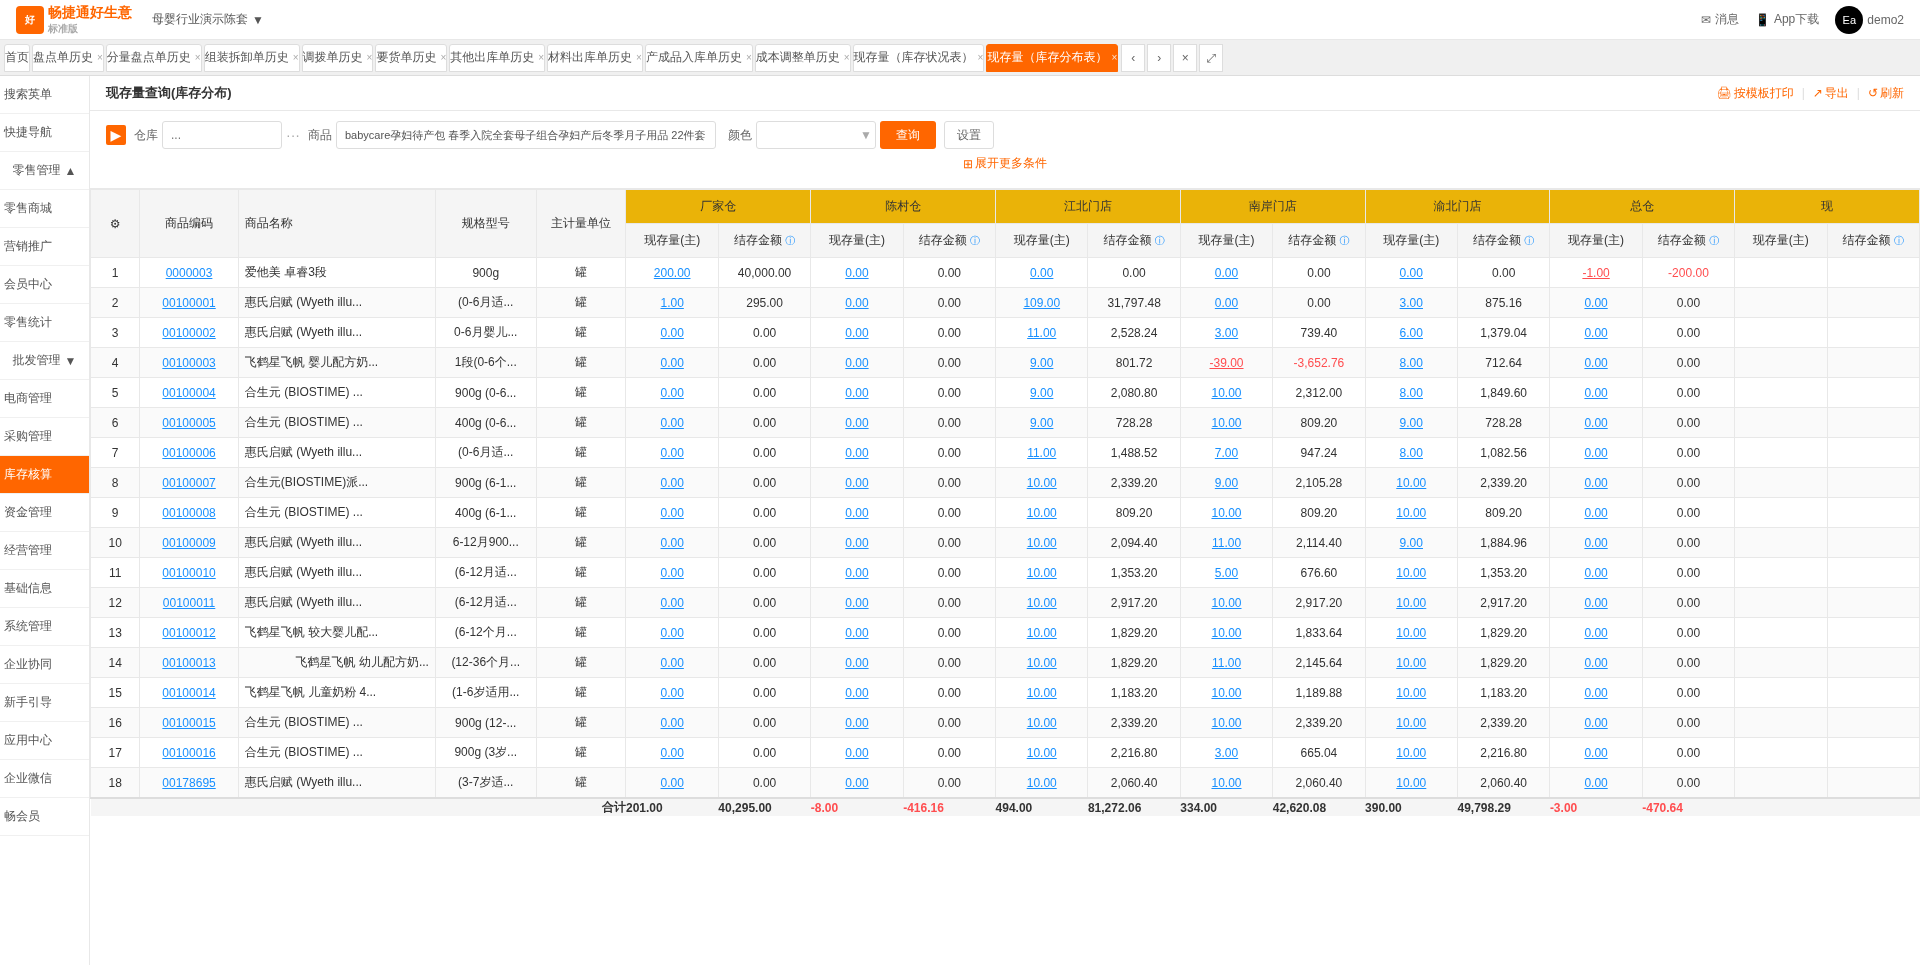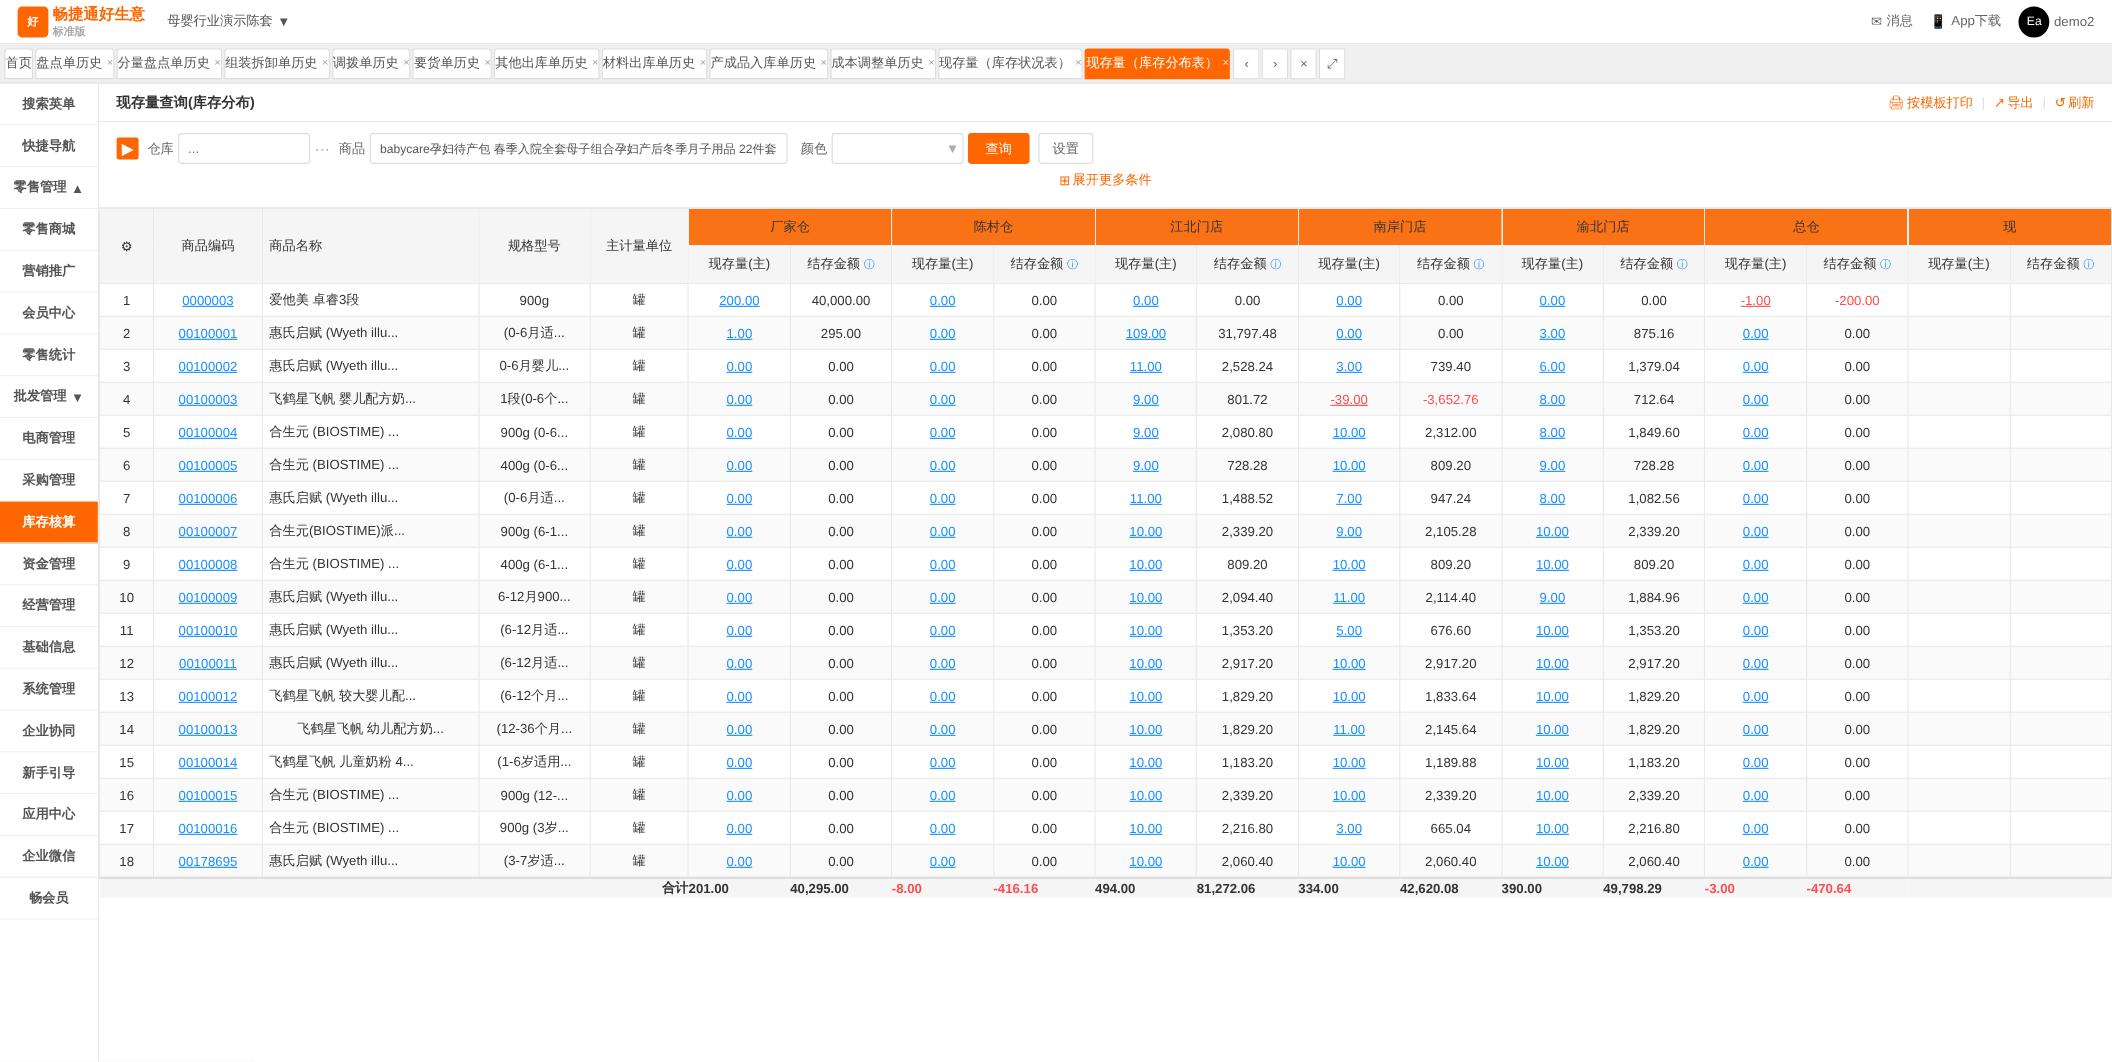--- a/index.html
+++ b/index.html
@@ -23,21 +23,21 @@
     .tab-item .tab-close { color: #aaa; font-size: 10px; cursor: pointer; }
     .tab-item.active .tab-close { color: rgba(255,255,255,0.8); }
     .tab-nav-btn { width: 24px; height: 28px; background: #fff; border: 1px solid #ddd; display: flex; align-items: center; justify-content: center; cursor: pointer; font-size: 12px; color: #666; flex-shrink: 0; margin: 0 1px; }
 
     
     .main-layout { display: flex; height: calc(965px - 40px - 36px); }
 
     
     .sidebar { width: 90px; background: #fff; border-right: 1px solid #e8e8e8; display: flex; flex-direction: column; overflow-y: auto; }
     .sidebar::-webkit-scrollbar { width: 4px; }
-    .sidebar-item { padding: 10px 4px; text-align: center; cursor: pointer; font-size: 12px; color: #555; border-bottom: 1px solid #f0f0f0; font-weight: bold; }
+    .sidebar-item { padding: 10px 4px; cursor: pointer; font-size: 12px; color: #555; border-bottom: 1px solid #f0f0f0; }
     .sidebar-item.active { background: #ff6600; color: white; }
     .sidebar-item.has-arrow { display: flex; align-items: center; justify-content: center; gap: 4px; }
 
     
     .content-area { flex: 1; overflow: hidden; display: flex; flex-direction: column; }
 
     
     .page-header { padding: 8px 16px; background: #fff; border-bottom: 1px solid #e8e8e8; display: flex; align-items: center; justify-content: space-between; }
     .page-title { font-size: 13px; font-weight: bold; color: #333; }
     .page-header-actions { display: flex; align-items: center; gap: 8px; font-size: 12px; color: #ff6600; }
@@ -54,21 +54,21 @@
     .filter-expand { color: #ff6600; cursor: pointer; display: flex; align-items: center; gap: 2px; font-size: 12px; }
     .btn-query { height: 28px; padding: 0 16px; background: #ff6600; color: white; border: none; border-radius: 3px; cursor: pointer; font-size: 12px; }
     .btn-setting { height: 28px; padding: 0 12px; background: white; color: #666; border: 1px solid #ddd; border-radius: 3px; cursor: pointer; font-size: 12px; }
     .filter-dots { color: #aaa; font-size: 14px; cursor: pointer; }
     .filter-more { display: flex; align-items: center; justify-content: center; padding: 6px 0; }
 
     
     .table-container { flex: 1; overflow: auto; background: #fff; }
     .data-table { width: 100%; border-collapse: collapse; font-size: 12px; }
     .data-table thead th { background: #f5f5f5; padding: 8px 6px; text-align: center; border: 1px solid #e8e8e8; font-weight: 500; color: #333; white-space: nowrap; position: sticky; top: 0; z-index: 2; }
-    .data-table thead th.group-header { background: #f97316; }
+    .data-table thead th.group-header { background: #eab308; }
     .data-table tbody td { padding: 6px; text-align: center; border: 1px solid #e8e8e8; color: #333; white-space: nowrap; }
     .data-table .num-link { color: #1890ff; text-decoration: underline; cursor: pointer; }
     .data-table .num-red { color: #ff4d4f; }
     .footer-row td { background: #f5f5f5 !important; font-weight: bold; border-top: 2px solid #ddd; }
     .col-no { width: 40px; }
     .col-code { width: 80px; }
     .col-name { width: 160px; text-align: left !important; }
     .col-spec { width: 80px; }
     .col-unit { width: 60px; }
     .col-num { width: 75px; }
@@ -505,21 +505,21 @@
       <td class="num-link ">10.00</td>
       <td class="">1,829.20</td>
       <td class="num-link ">0.00</td>
       <td class="">0.00</td>
       <td></td>
       <td></td>
     </tr>
             <tr style="background: rgb(250, 250, 250);">
       <td>14</td>
       <td class="num-link">00100013</td>
-      <td style="text-align:center;padding-left:6px;">飞鹤星飞帆 幼儿配方奶...</td>
+      <td style="text-align:right;padding-left:6px;">飞鹤星飞帆 幼儿配方奶...</td>
       <td>(12-36个月...</td>
       <td>罐</td>
       <td class="num-link ">0.00</td>
       <td class="">0.00</td>
       <td class="num-link ">0.00</td>
       <td class="">0.00</td>
       <td class="num-link ">10.00</td>
       <td class="">1,829.20</td>
       <td class="num-link ">11.00</td>
       <td class="">2,145.64</td>

